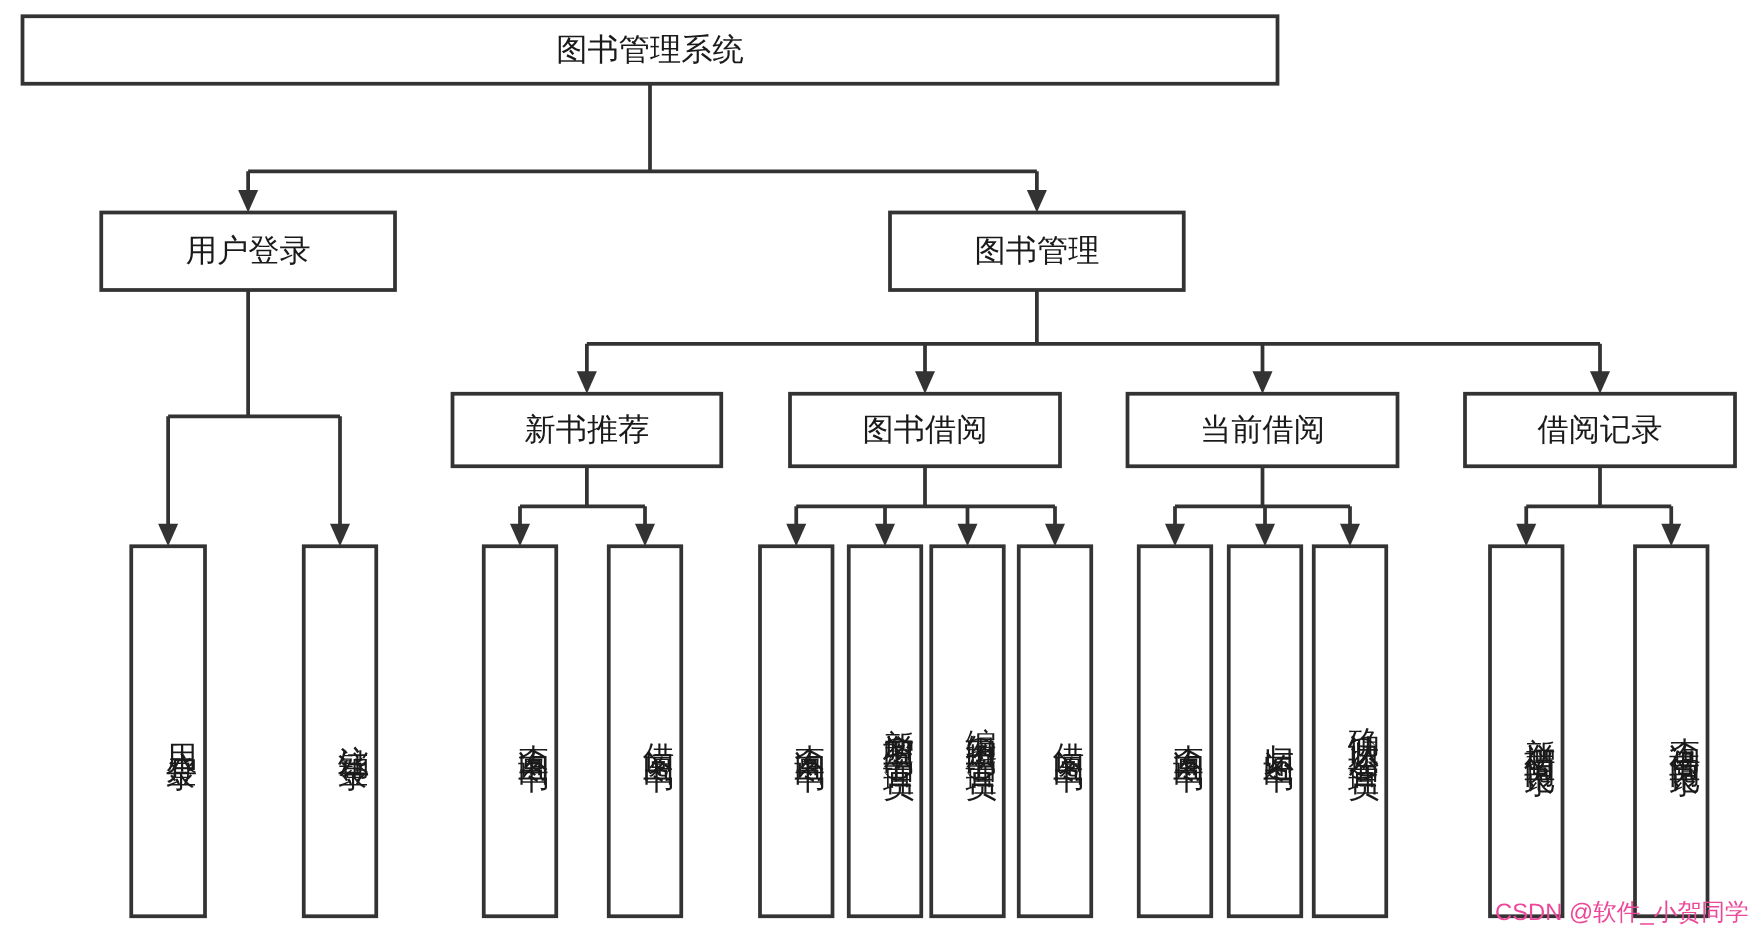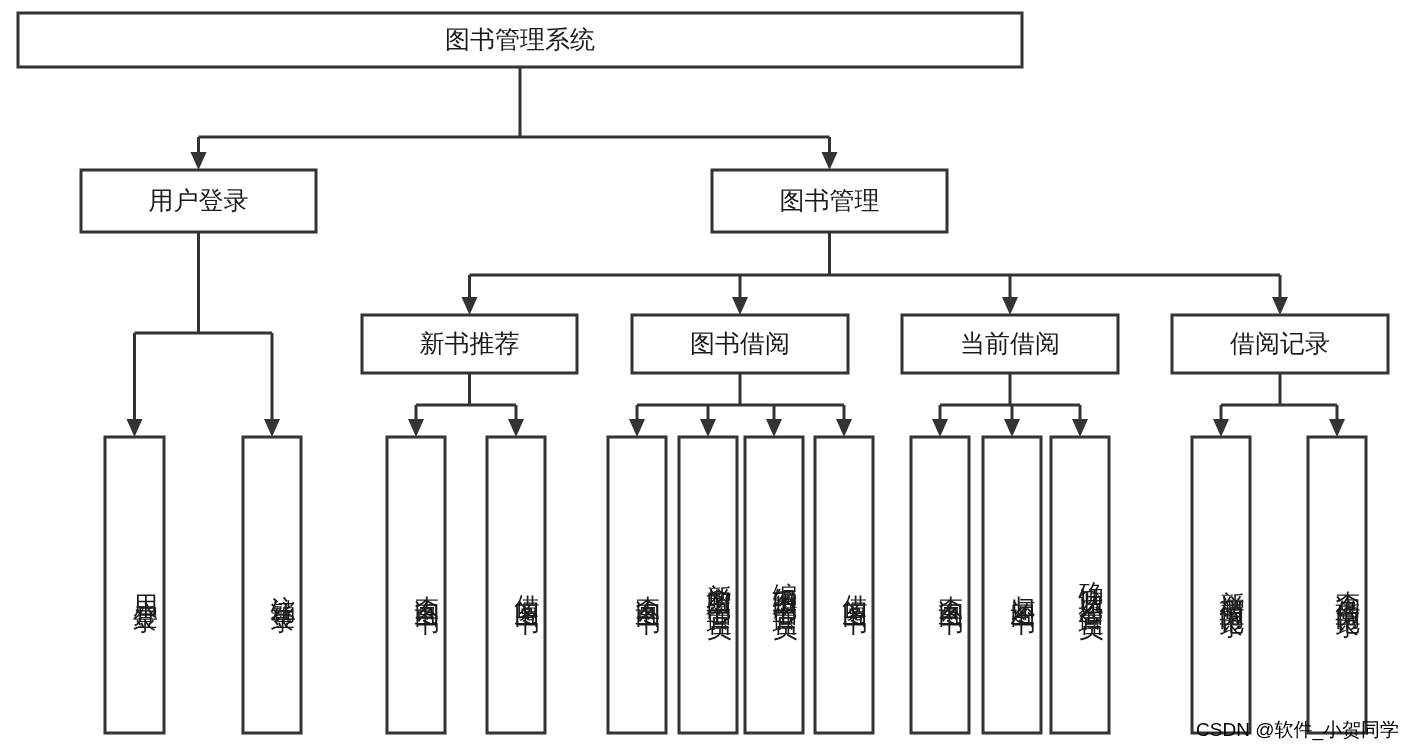--- a/index.html
+++ b/index.html
@@ -47,21 +47,21 @@
   .arrow-head {
     fill: #333333;
     stroke: none;
   }
   .watermark {
     position: absolute;
     right: 6px;
     bottom: 4px;
     font-family: "Liberation Sans", "DejaVu Sans", sans-serif;
     font-size: 19px;
-    color: #000000;
+    color: #ec4899;
     white-space: nowrap;
     pointer-events: none;
   }
 </style>
 </head>
 <body>
 
 <svg id="diagram" viewBox="0 0 1405 747" xmlns="http://www.w3.org/2000/svg">
   <g id="edge-layer">
       <g>

